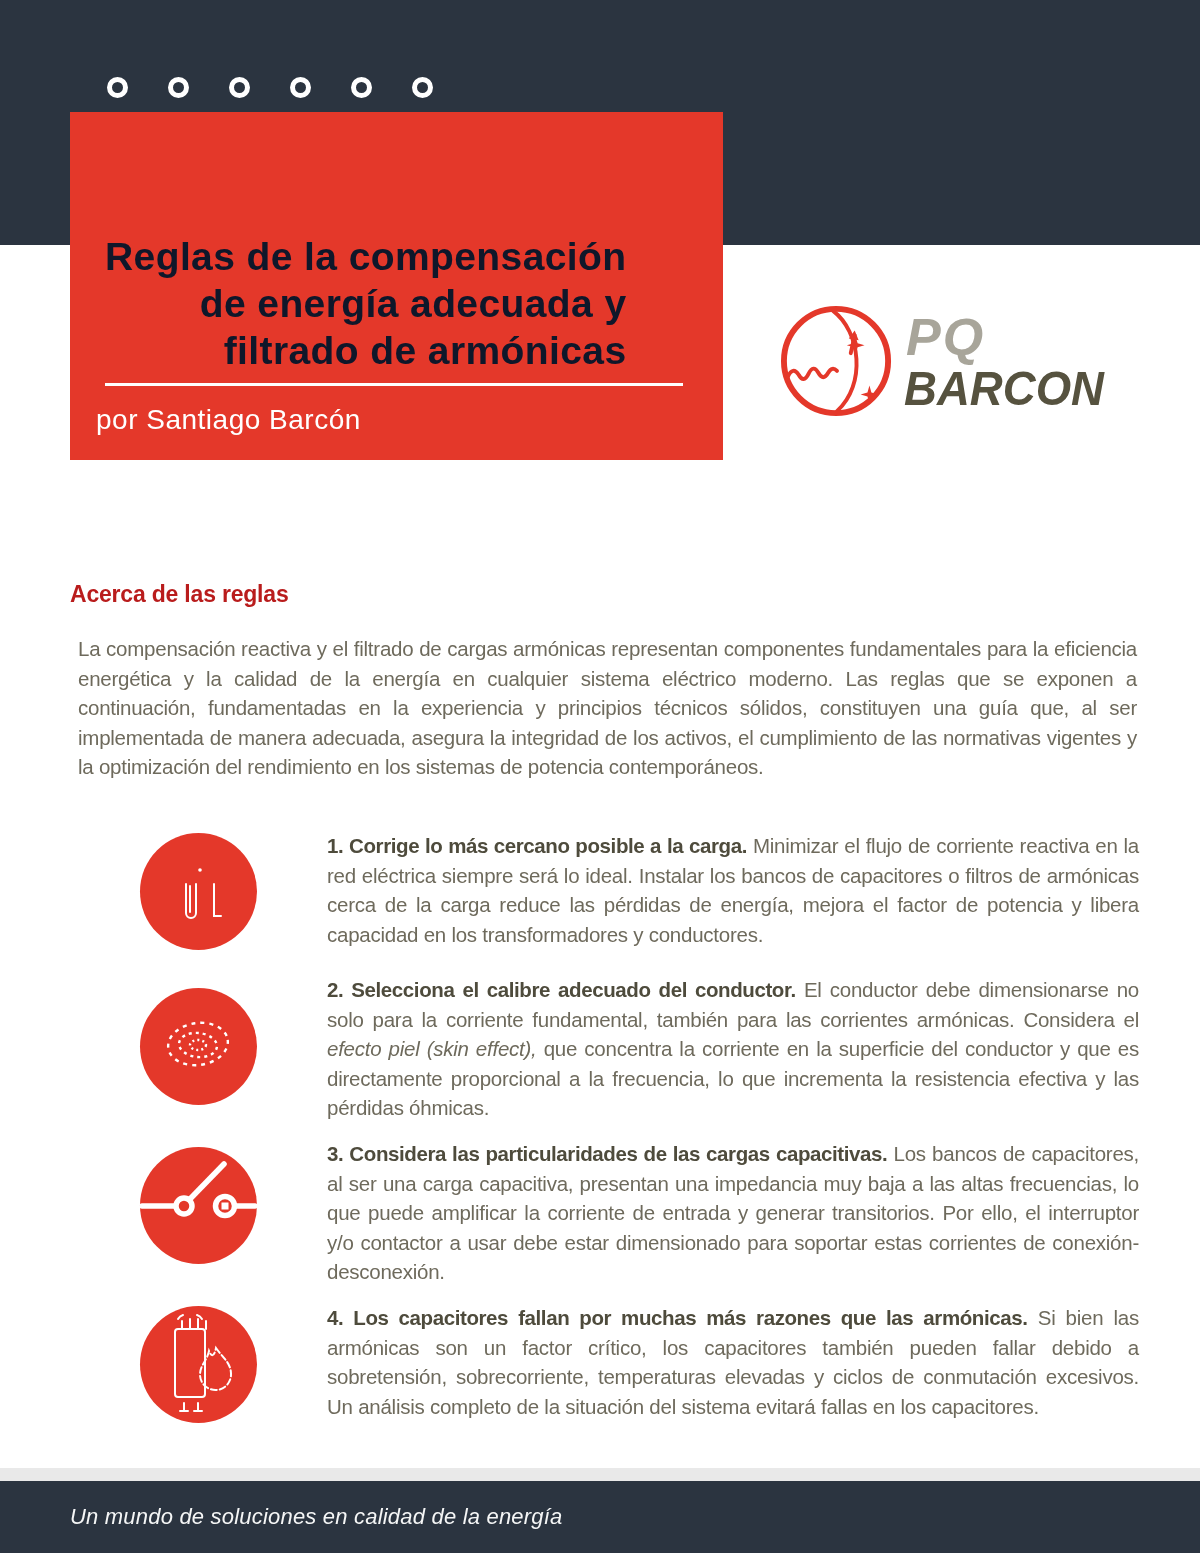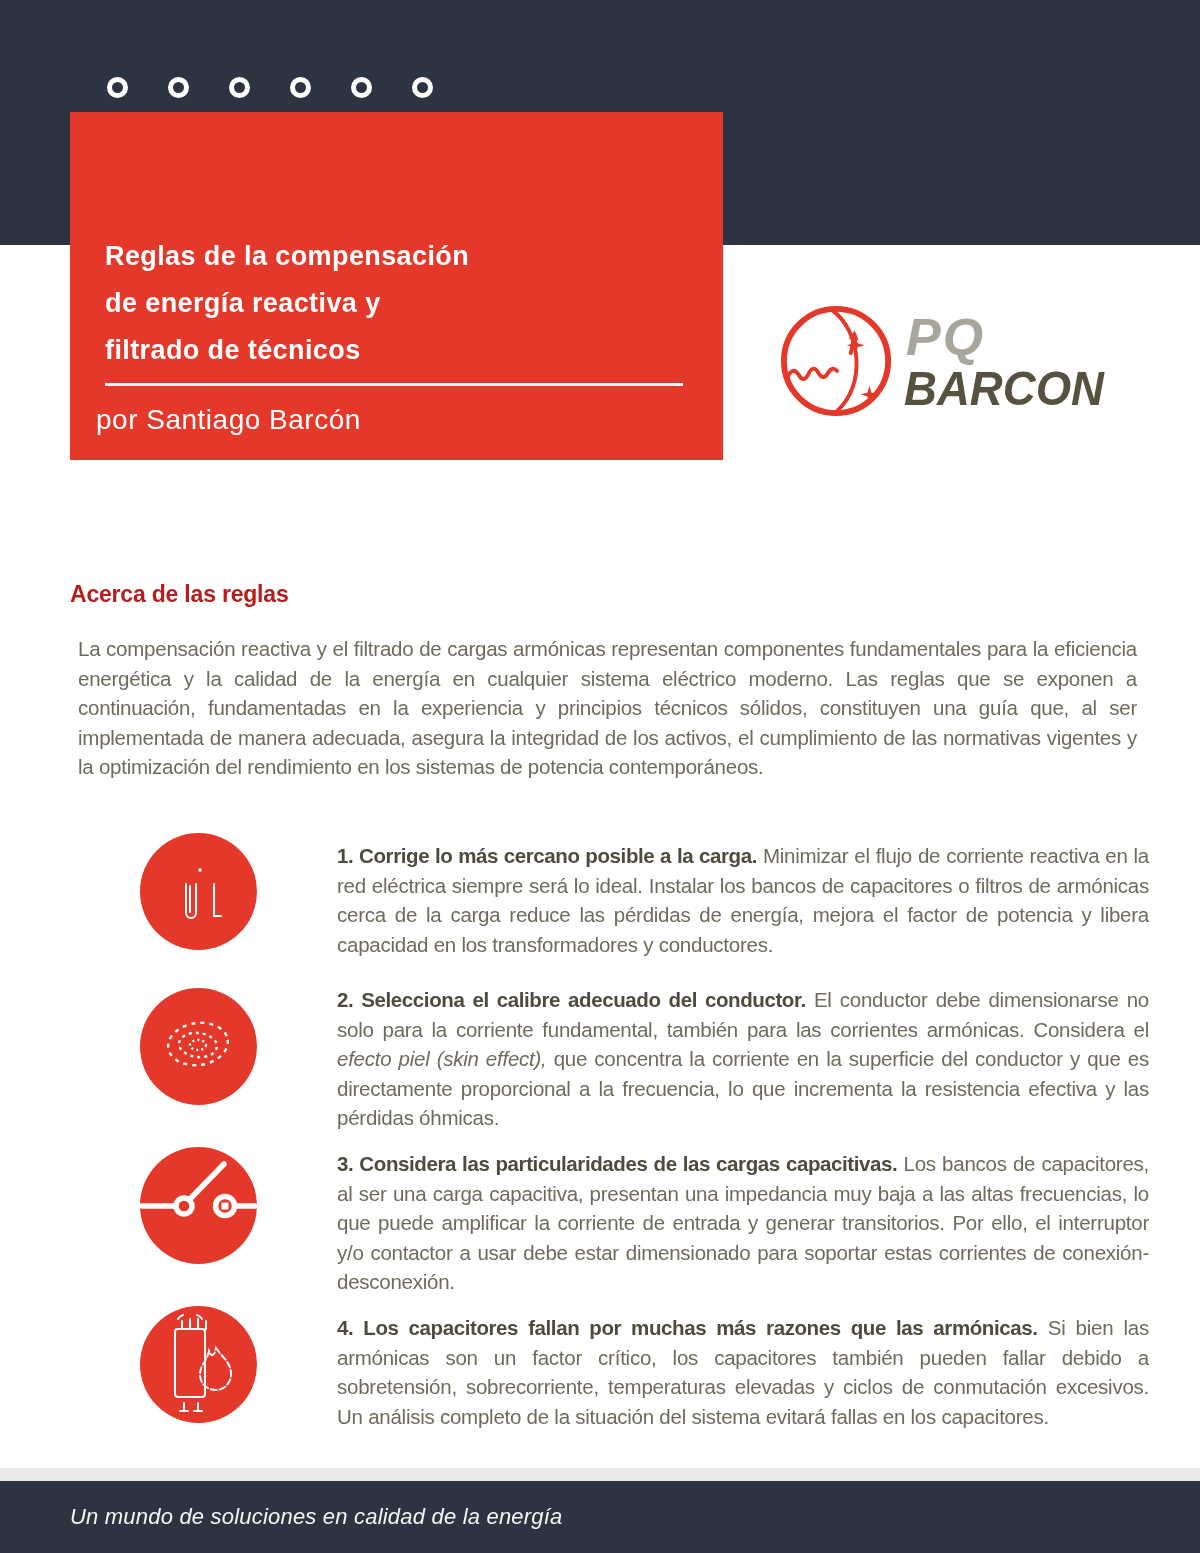--- a/index.html
+++ b/index.html
@@ -10,22 +10,22 @@
   
   .header-band{position:absolute;left:0;top:0;width:1200px;height:245px;background:#2b3440;}
   .dot-row{position:absolute;display:flex;gap:40px;}
   .dot{width:21px;height:21px;border-radius:50%;box-sizing:border-box;}
   .dot.ring{border:5px solid #ffffff;background:transparent;}
   .dot.filled{background:#ffffff;}
   .dot-row.r0{left:107px;top:77px;}
   .dot-row.r1{left:107px;top:126px;}
   .dot-row.r2{left:107px;top:176px;}
   .title-card{position:absolute;left:70px;top:112px;width:653px;height:348px;background:#e4382a;}
-  .title{position:absolute;left:35px;top:121px;color:#ffffff;font-weight:bold;
-         font-size:27px;line-height:47px;letter-spacing:0.4px;}
+  .title{position:absolute;left:35px;top:121px;color:#0f172a;font-weight:bold;
+         font-size:39px;line-height:47px;letter-spacing:0.4px;text-align:right;}
   .title-divider{position:absolute;left:35px;top:271px;width:578px;height:3px;background:#ffffff;}
   .byline{position:absolute;left:26px;top:292px;color:#ffffff;font-size:28px;
           font-weight:normal;letter-spacing:0.5px;}
   
   .logo{position:absolute;left:778px;top:300px;width:380px;height:125px;font-style:italic;}
   .logo-globe{position:absolute;left:0;top:4px;}
   .logo-pq{position:absolute;left:128px;top:11px;font-size:52px;line-height:52px;
            font-weight:bold;color:#a8a59a;letter-spacing:2px;}
   .logo-barcon{position:absolute;left:126px;top:64px;font-size:49px;line-height:49px;
            font-weight:bold;color:#56523f;letter-spacing:0px;
@@ -34,21 +34,21 @@
   .about-heading{position:absolute;left:70px;top:581px;font-size:23px;font-weight:bold;
                  color:#b91c1c;letter-spacing:-0.2px;}
   .about-paragraph{position:absolute;left:78px;top:634px;width:1059px;
                  font-size:20.5px;line-height:29.5px;text-align:justify;
                  color:#6e6a5c;letter-spacing:-0.25px;}
   
   .rule-item{position:absolute;left:0;top:0;width:1200px;}
   .rule-icon{position:absolute;left:140px;width:117px;height:117px;border-radius:50%;
              background:#e4382a;}
   .rule-icon svg{display:block;width:117px;height:117px;}
-  .rule-text{position:absolute;left:323px;width:812px;margin:14px;
+  .rule-text{position:absolute;left:323px;width:812px;margin:4px;
              font-size:20.5px;line-height:29.5px;text-align:justify;
              color:#6e6a5c;letter-spacing:-0.25px;}
   .rule-text strong{color:#4e4b3c;letter-spacing:-0.4px;}
   .rule-text em{}
   
   .footer-strip{position:absolute;left:0;top:1468px;width:1200px;height:13px;background:#e9e9e9;}
   .footer-band{position:absolute;left:0;top:1481px;width:1200px;height:72px;background:#2b3440;}
   .footer-tagline{position:absolute;left:70px;top:23px;color:#f5f6f6;font-size:22px;
                   font-style:italic;letter-spacing:0.2px;}
 </style>
@@ -76,22 +76,22 @@
     <div class="dot ring"></div>
     <div class="dot ring"></div>
     <div class="dot ring"></div>
     <div class="dot ring"></div>
     <div class="dot ring"></div>
   </div>
 
 <div class="title-card">
   <div class="title">
     <div>Reglas de la compensación</div>
-    <div>de energía reactiva y</div>
-    <div>filtrado de técnicos</div>
+    <div>de energía adecuada y</div>
+    <div>filtrado de armónicas</div>
   </div>
   <div class="title-divider"></div>
   <div class="byline">por Santiago Barcón</div>
 </div>
 
 <div class="logo">
   <svg class="logo-globe" viewBox="0 0 120 116" width="118" height="114">
     <g fill="none" stroke="#e4382a" stroke-linecap="round">
       <circle cx="59" cy="58" r="53" stroke-width="6"></circle>
       <path d="M56,7 C84,28 90,82 60,109" stroke-width="4"></path>

